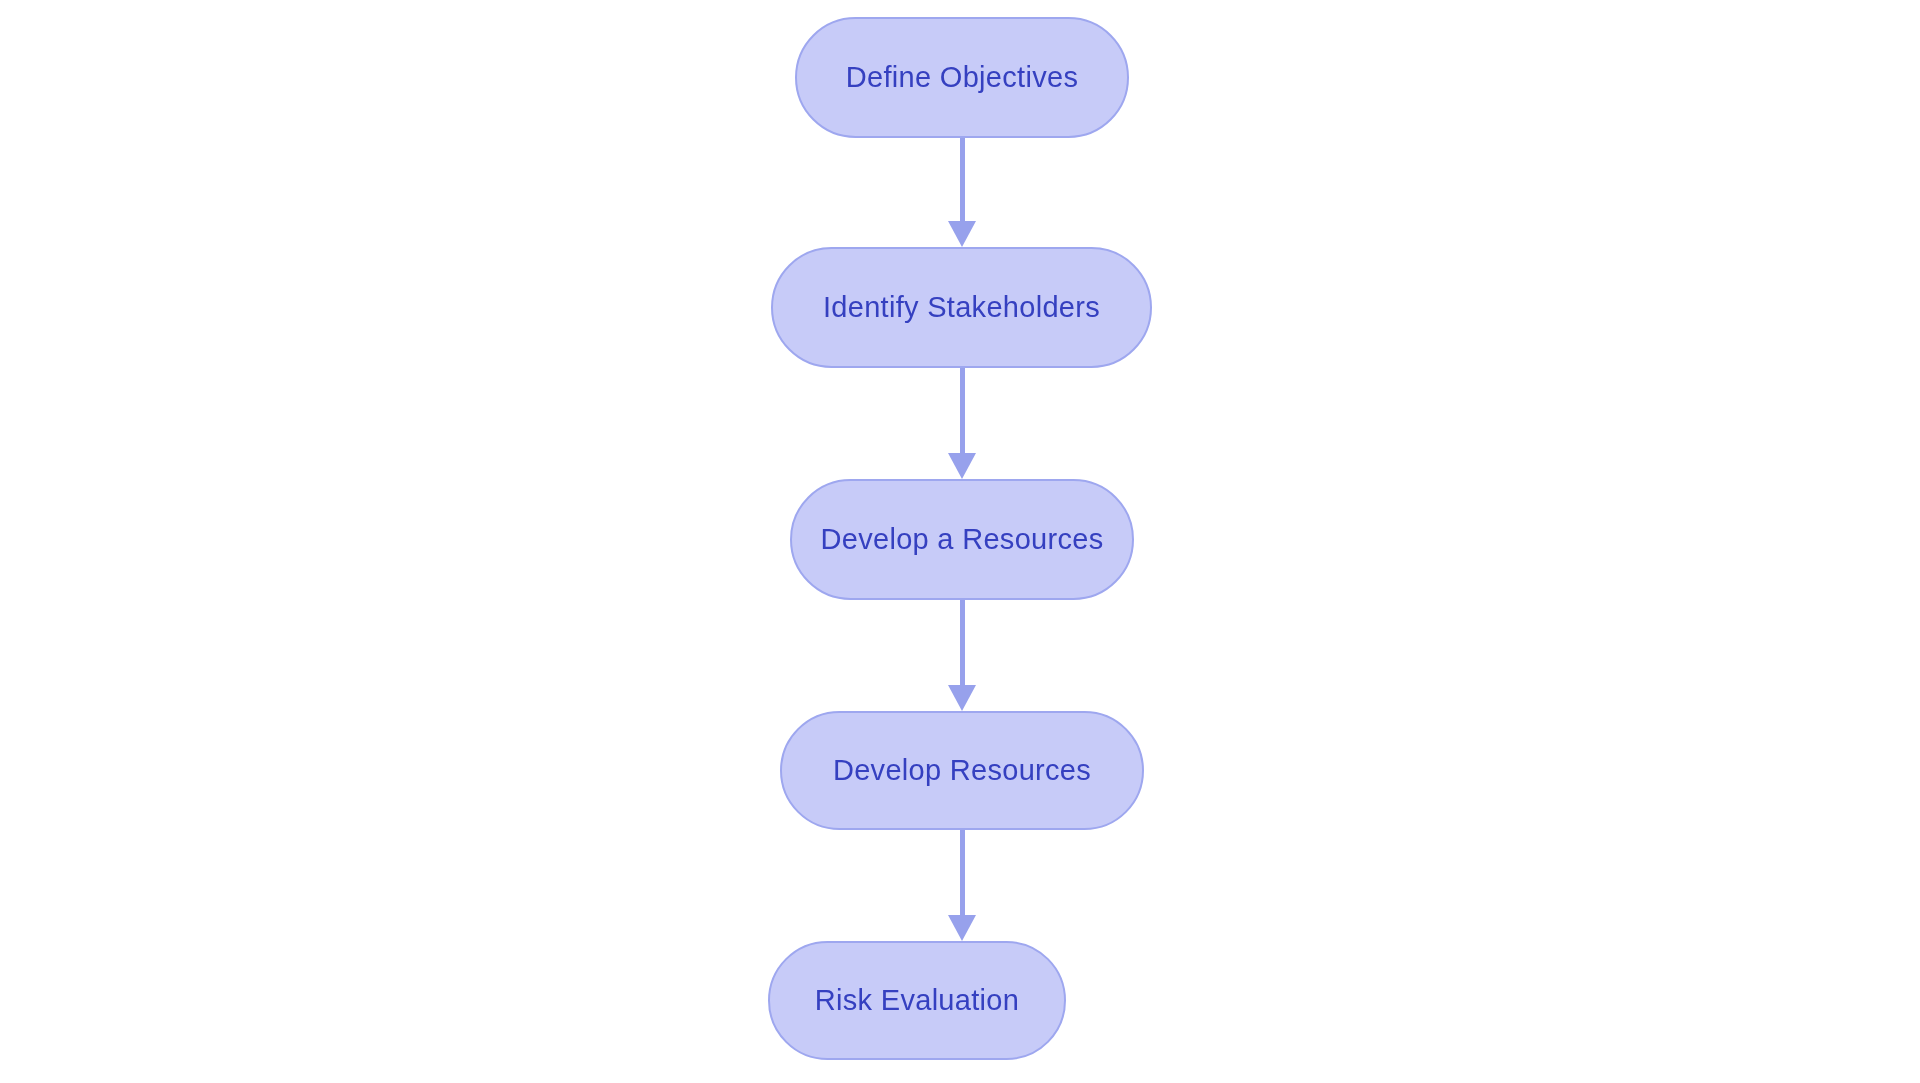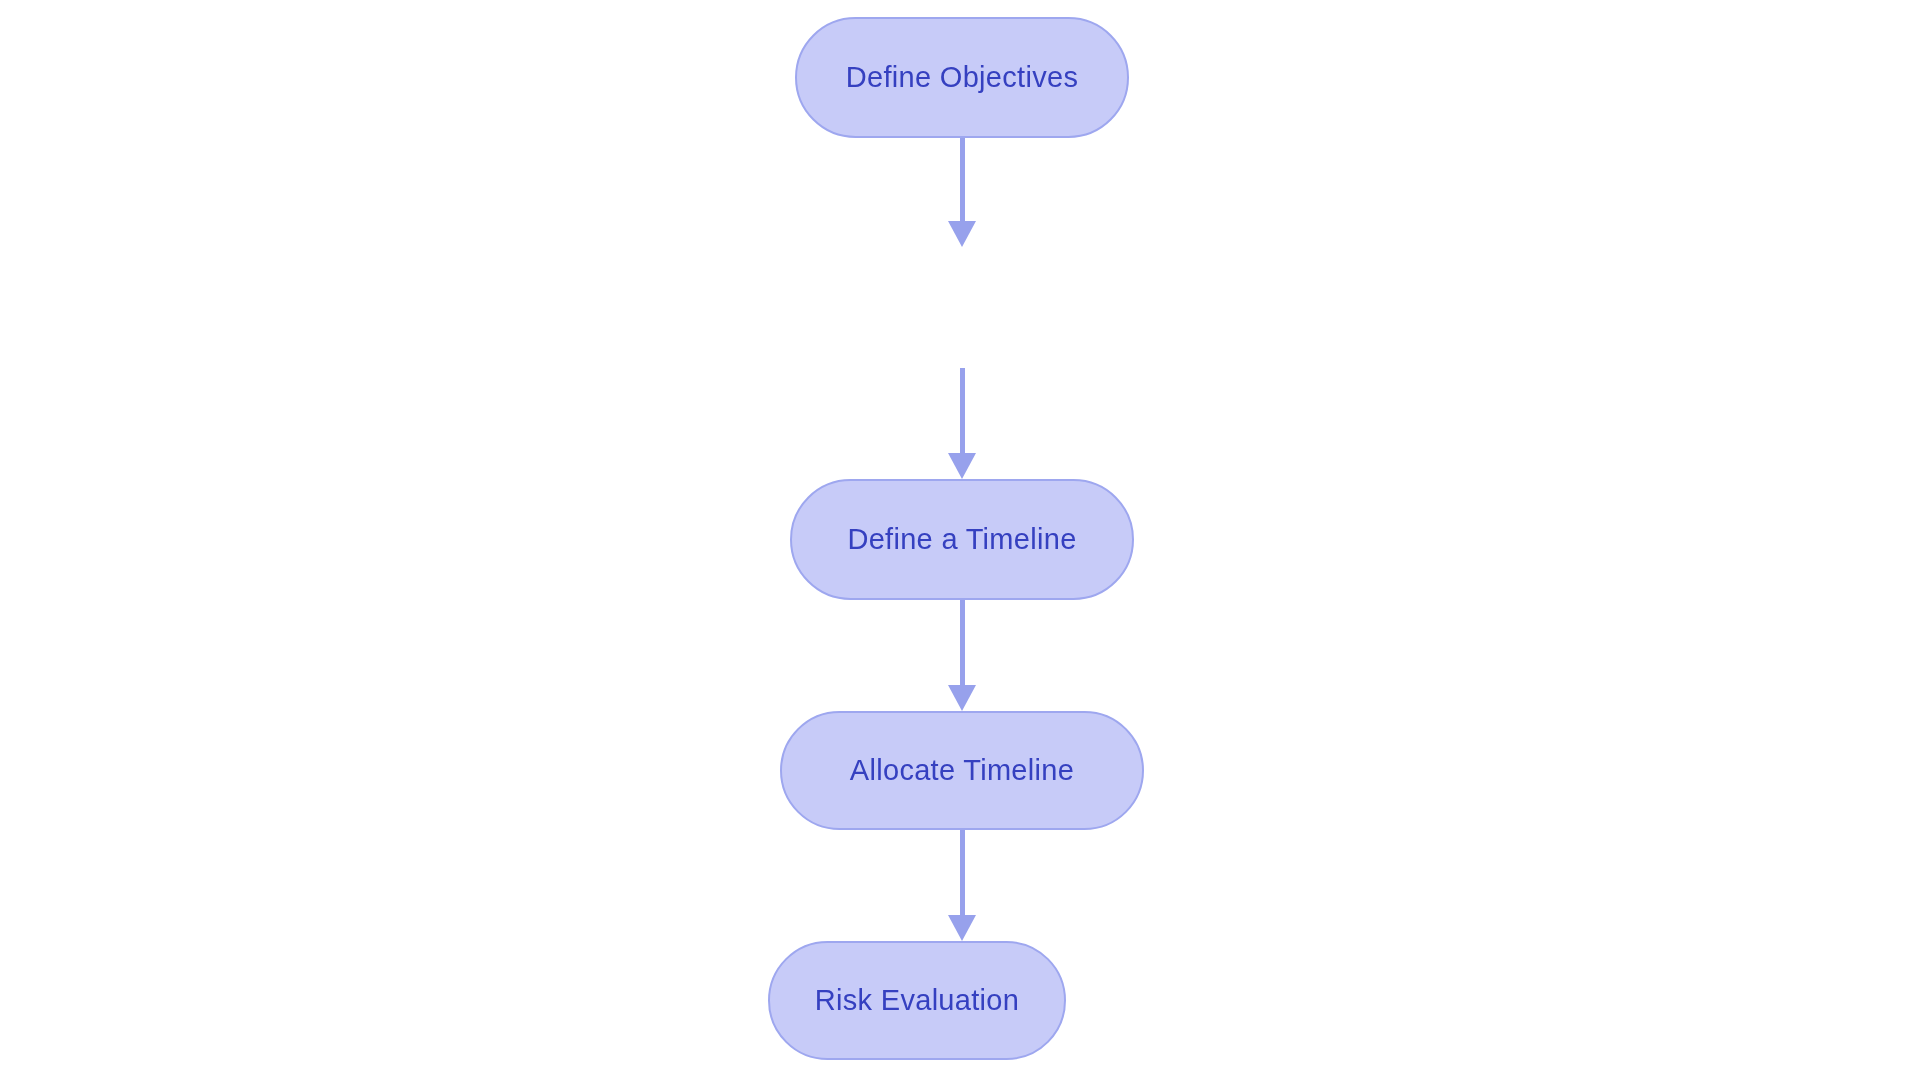--- a/index.html
+++ b/index.html
@@ -80,37 +80,40 @@
 
   <div class="node node-1">
     <span>Define Objectives</span>
   </div>
 
   <div class="arrow arrow-1">
     <div class="arrow-stem"></div>
     <div class="arrow-head"></div>
   </div>
 
+  <div class="node node-2">
+    <span>Identify Stakeholders</span>
+  </div>
 
   <div class="arrow arrow-2">
     <div class="arrow-stem"></div>
     <div class="arrow-head"></div>
   </div>
 
   <div class="node node-3">
-    <span>Define a Timeline</span>
+    <span>Develop a Resources</span>
   </div>
 
   <div class="arrow arrow-3">
     <div class="arrow-stem"></div>
     <div class="arrow-head"></div>
   </div>
 
   <div class="node node-4">
-    <span>Allocate Timeline</span>
+    <span>Develop Resources</span>
   </div>
 
   <div class="arrow arrow-4">
     <div class="arrow-stem"></div>
     <div class="arrow-head"></div>
   </div>
 
   <div class="node node-5">
     <span>Risk Evaluation</span>
   </div>

